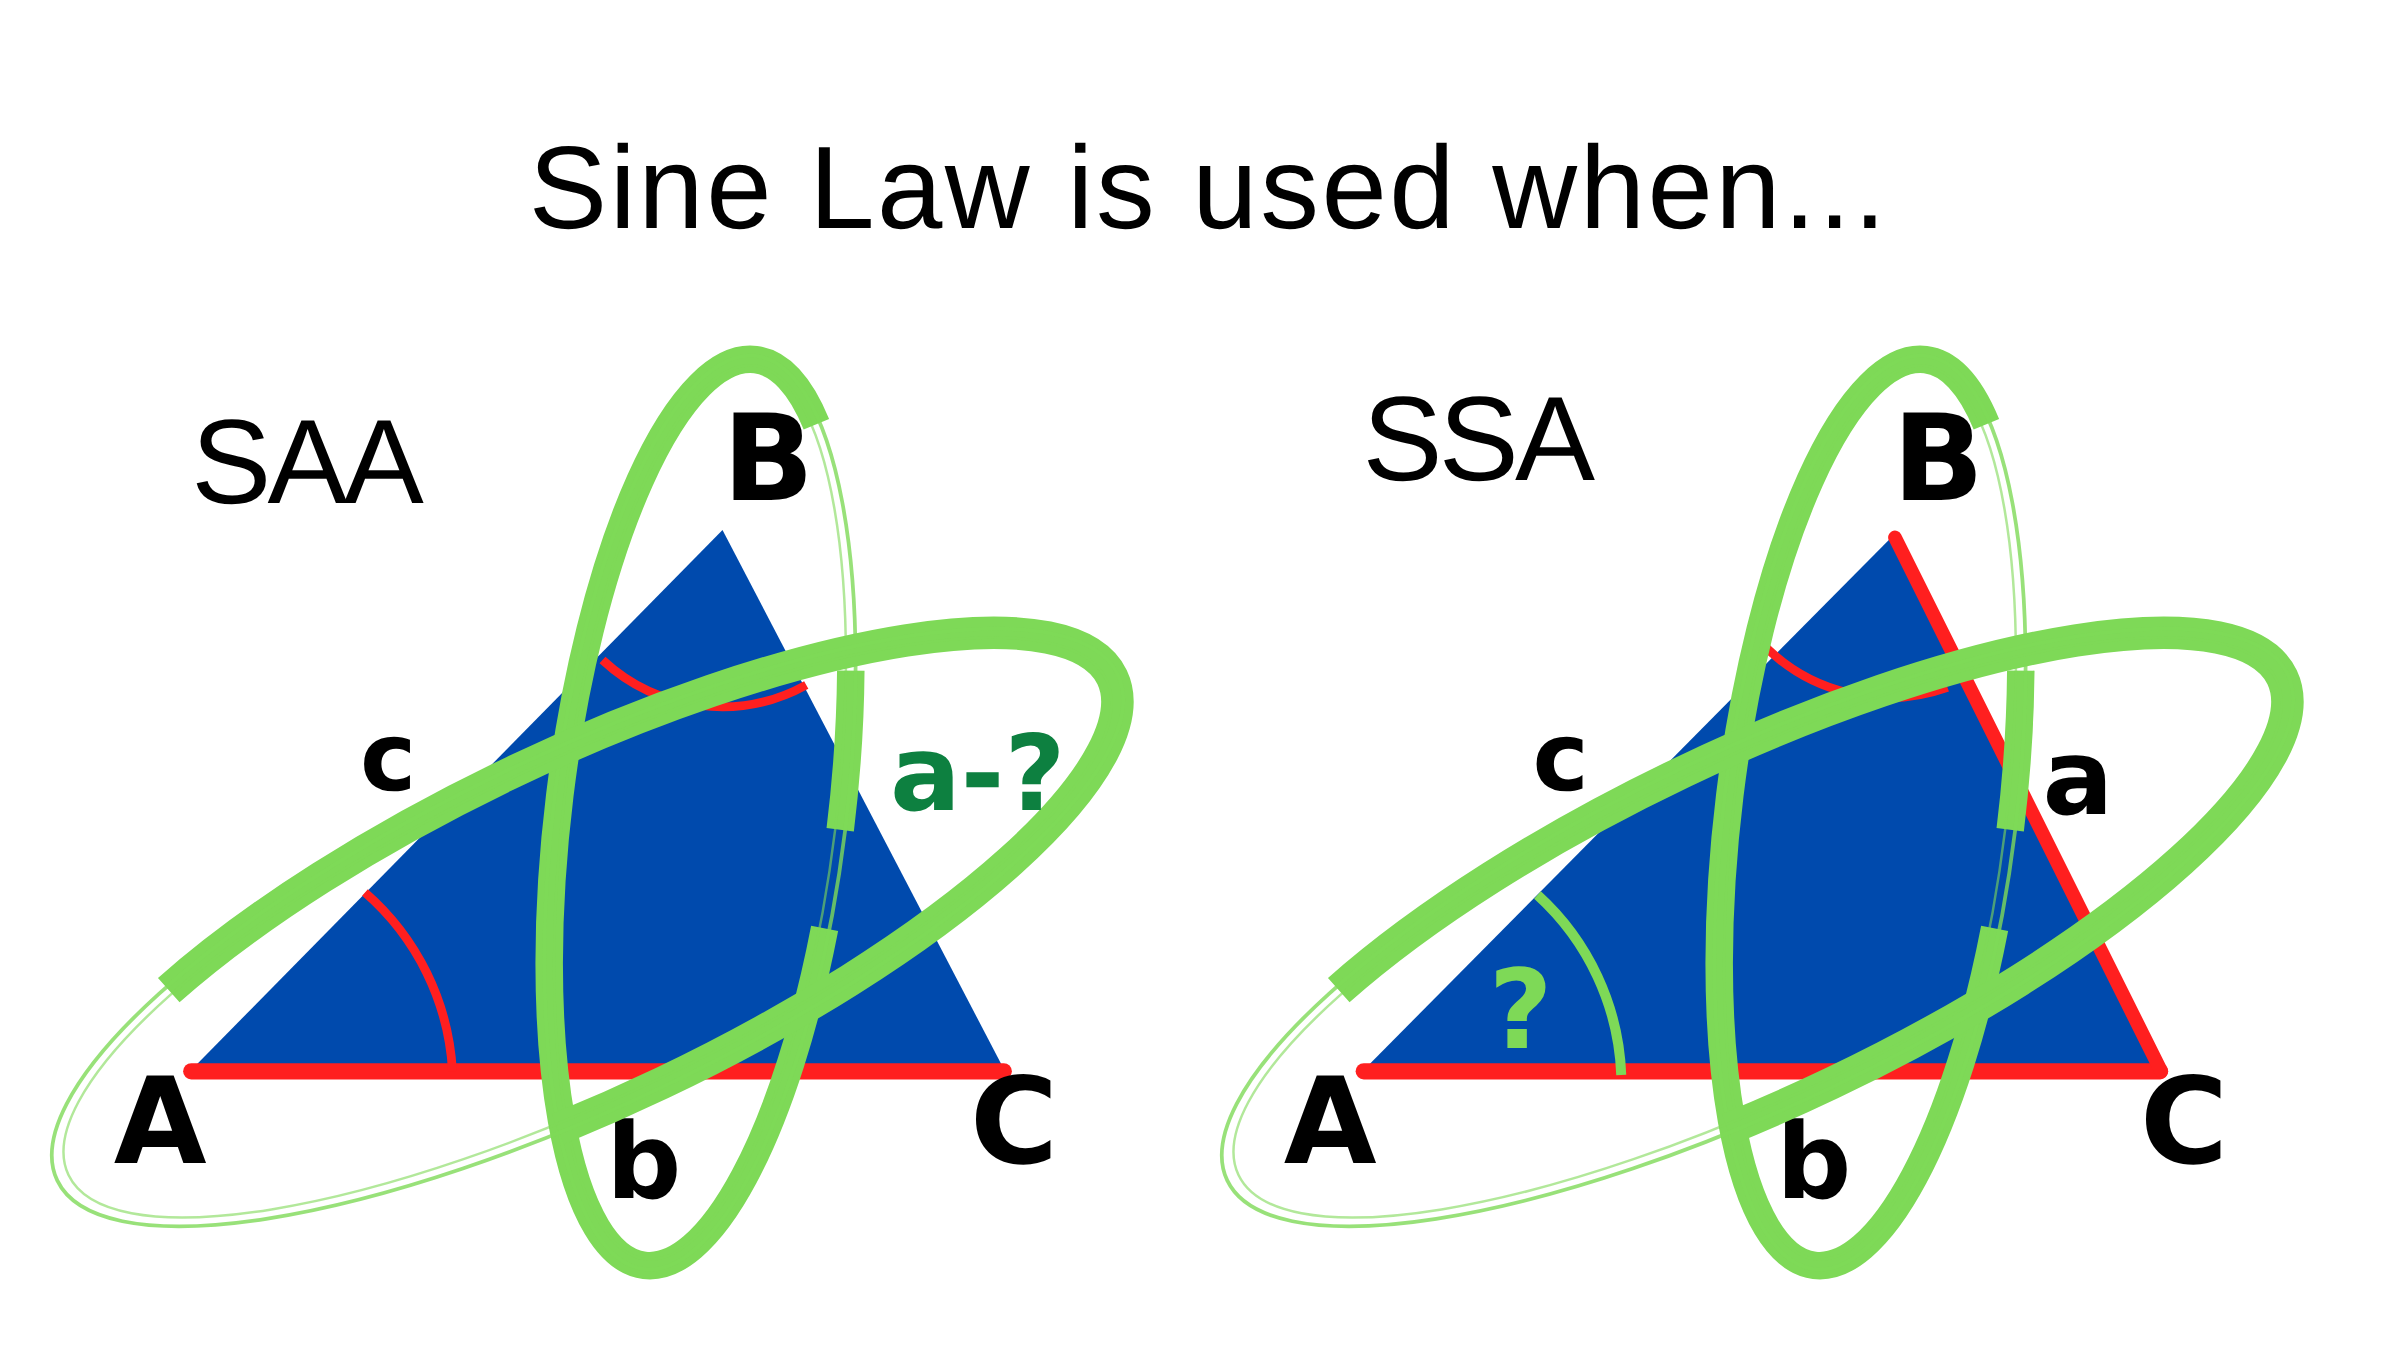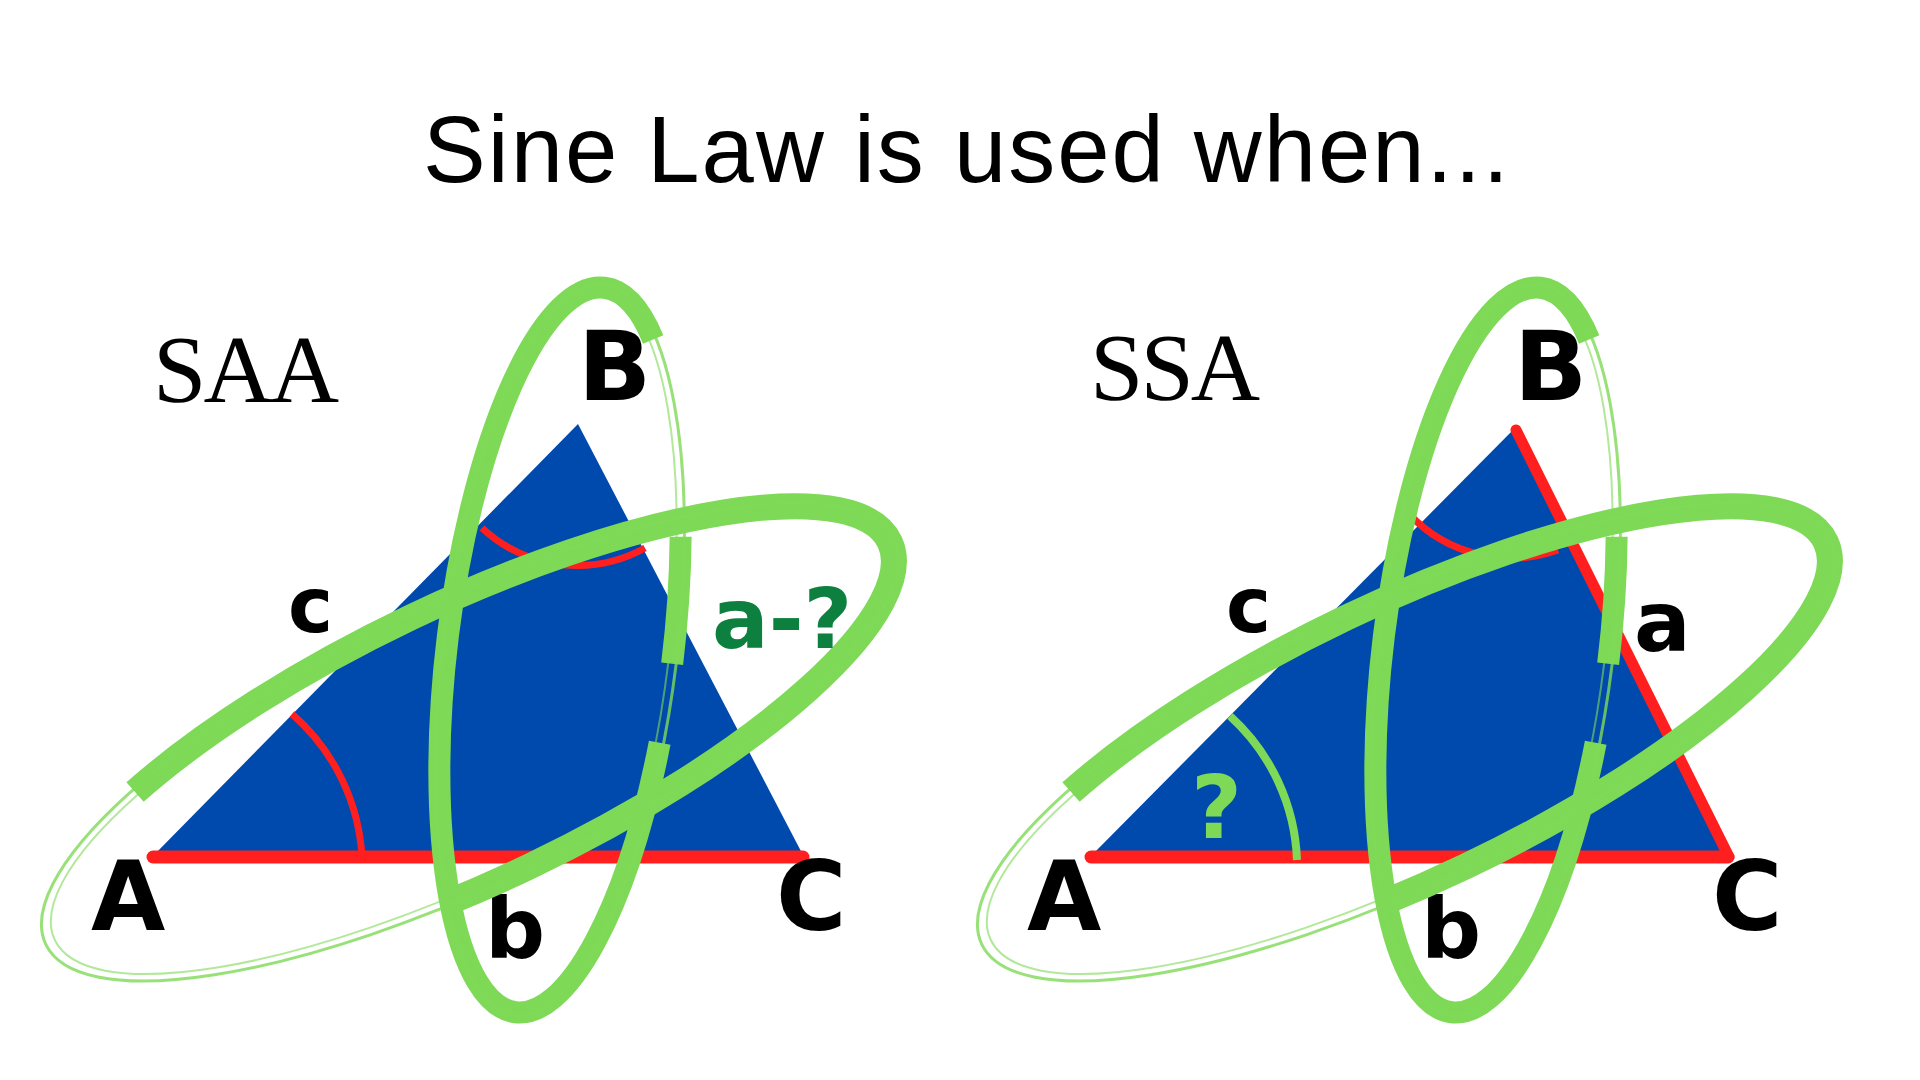--- a/index.html
+++ b/index.html
@@ -4,21 +4,21 @@
 <style>
   html, body { margin: 0; padding: 0; background: #ffffff; }
   body { width: 1920px; height: 1080px; overflow: hidden; position: relative; font-family: "Liberation Sans", "DejaVu Sans", sans-serif; }
   .title {
     position: absolute; left: 0; top: 95px; width: 1934px; text-align: center;
     font-family: "Liberation Sans", "DejaVu Sans", sans-serif;
     font-size: 94px; font-weight: 400; color: #000000; letter-spacing: 2px;
     line-height: 110px; white-space: nowrap;
   }
   .case-label {
-    position: absolute; font-family: Liberation Serif, serif;
+    position: absolute; font-family: Liberation Sans, sans-serif;
     font-size: 96px; font-weight: 400; color: #000000; line-height: 96px; letter-spacing: -3px;
   }
   svg.figure { position: absolute; left: 0; top: 0; overflow: visible; }
   .vlabel { font-family: "DejaVu Sans", "Liberation Sans", sans-serif; font-weight: 700; fill: #000000; }
   .glabel { font-family: "DejaVu Sans", "Liberation Sans", sans-serif; font-weight: 700; }
 </style>
 </head>
 <body>
 
 <div class="title">Sine Law is used when...</div>
@@ -49,21 +49,21 @@
     <ellipse cx="0" cy="0" rx="470" ry="141" fill="none" stroke="#7ed957" stroke-width="3" opacity="0.8"></ellipse>
     <ellipse cx="0" cy="0" rx="460" ry="134" fill="none" stroke="#7ed957" stroke-width="2" opacity="0.6"></ellipse>
   </g>
 
   <text class="vlabel" x="91" y="930" font-size="96">A</text>
   <text class="vlabel" x="578" y="400" font-size="96">B</text>
   <text class="vlabel" x="776" y="930" font-size="96">C</text>
   <text class="glabel" x="712" y="648" font-size="84" fill="#0d8040">a-?</text>
 </svg>
 
-<div class="case-label" style="left:1090px; top:320px;">SSA</div>
+<div class="case-label" style="left:1090px; top:304px;">SSA</div>
 
 <svg class="figure" width="1920" height="1080" viewBox="0 0 1920 1080">
   <polygon points="1090,857 1515,428 1729,857" fill="#004aad"></polygon>
 
   <line x1="1091" y1="857" x2="1728" y2="857" stroke="#ff1f1f" stroke-width="13" stroke-linecap="round"></line>
 
   <line x1="1516" y1="430" x2="1729" y2="857" stroke="#ff1f1f" stroke-width="11" stroke-linecap="round"></line>
 
   <path d="M 1409 514 A 140 140 0 0 0 1558 550" fill="none" stroke="#ff1f1f" stroke-width="7"></path>
 

